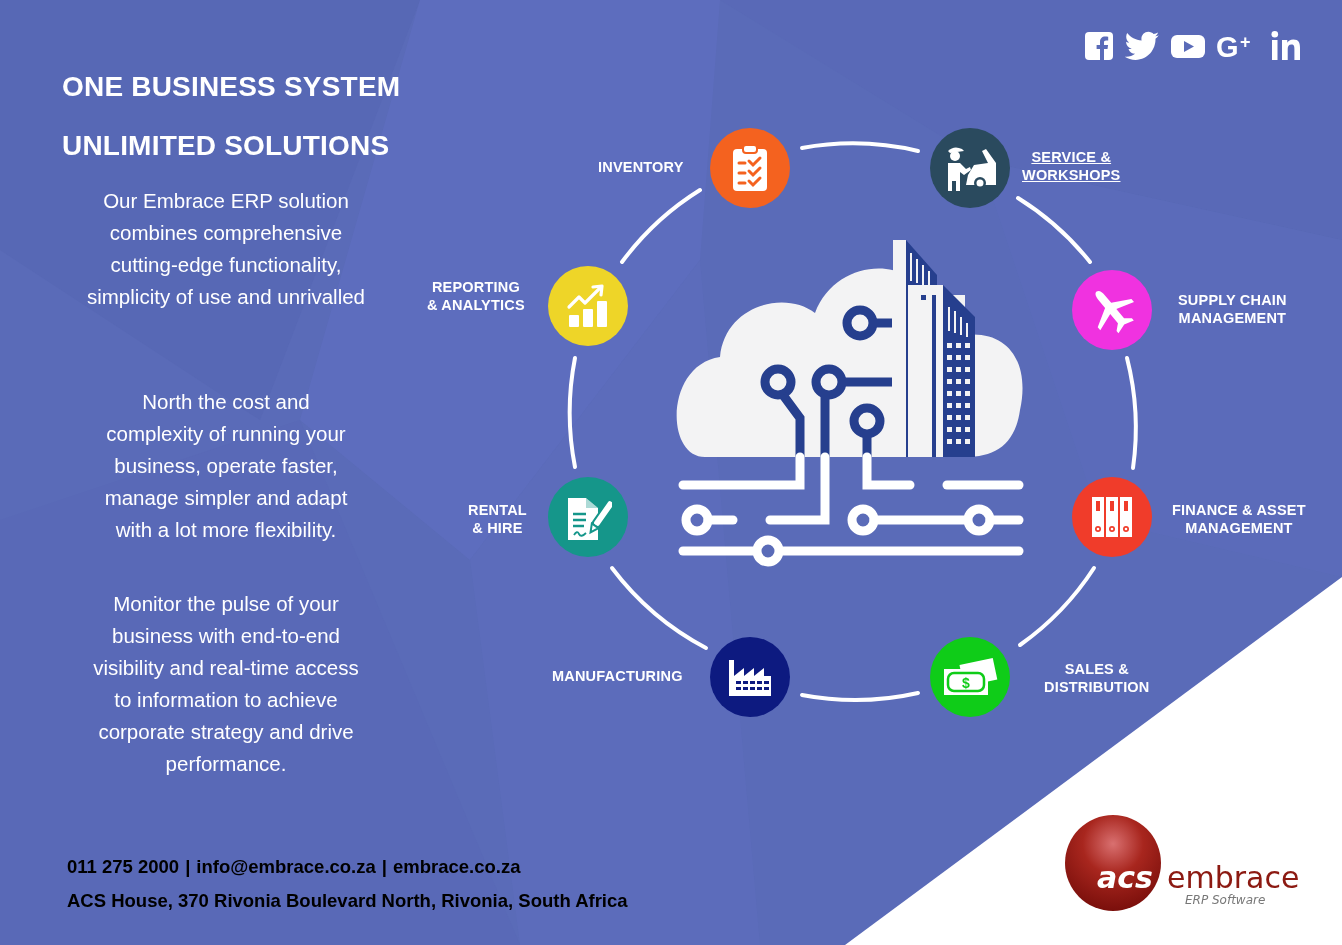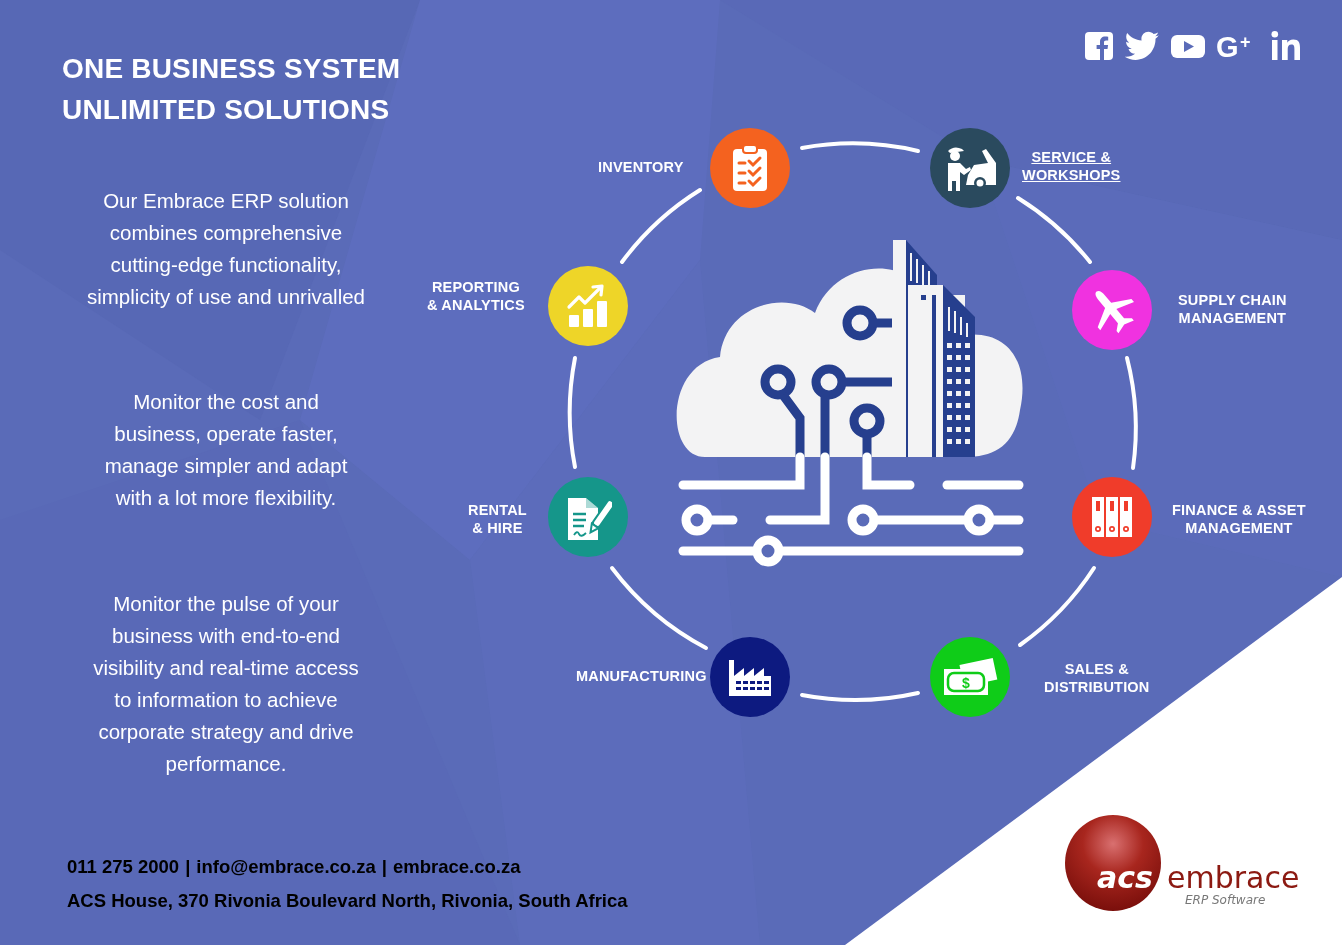--- a/index.html
+++ b/index.html
@@ -6,21 +6,21 @@
   body {
     width: 1342px; height: 945px; overflow: hidden; position: relative;
     font-family: "Liberation Sans", "DejaVu Sans", sans-serif;
     background: #5a6bb8;
   }
   .bg { position: absolute; inset: 0; width: 1342px; height: 945px; }
   .headline {
     position: absolute; left: 62px; top: 48px; color: #fff;
     font-weight: bold; font-size: 28px; line-height: 41px; letter-spacing: 0.2px;
   }
-  .headline div { white-space: nowrap; }
+  .headline div { white-space: nowrap; margin-top: 18px; }
   .para {
     position: absolute; left: 66px; color: #fff; font-size: 20.5px; line-height: 32px;
     width: 320px;
     text-align: center;
   }
   .para div { white-space: nowrap; }
   .contact {
     position: absolute; left: 67px; top: 850px; color: #000000; font-weight: bold;
     font-size: 18.5px; line-height: 34px;
   }
@@ -89,21 +89,22 @@
   </span>
 </div>
 
 <div class="para" style="top:185px;">
   <div>Our Embrace ERP solution</div>
   <div>combines comprehensive</div>
   <div>cutting-edge functionality,</div>
   <div>simplicity of use and unrivalled</div>
 </div>
 <div class="para" style="top:386px;">
-  <div>Monitor the cost and</div>
+  <div>North the cost and</div>
+  <div>complexity of running your</div>
   <div>business, operate faster,</div>
   <div>manage simpler and adapt</div>
   <div>with a lot more flexibility.</div>
 </div>
 <div class="para" style="top:588px;">
   <div>Monitor the pulse of your</div>
   <div>business with end-to-end</div>
   <div>visibility and real-time access</div>
   <div>to information to achieve</div>
   <div>corporate strategy and drive</div>
@@ -291,21 +292,21 @@
     <rect x="4" y="14" width="44" height="26" fill="#fff"></rect>
     <rect x="8" y="18" width="36" height="18" rx="6" fill="none" stroke="#0fcc18" stroke-width="2.5"></rect>
     <text x="26" y="33" text-anchor="middle" font-family="Liberation Sans, sans-serif" font-weight="bold" font-size="14" fill="#0fcc18">$</text>
   </svg>
 </div>
 <div class="node-label" style="left:1027px; top:660px;margin-left:17px;">
   <div>SALES &amp;</div>
   <div>DISTRIBUTION</div>
 </div>
 
-<div class="node-label" style="left:576px; top:667px;text-align:center;">
+<div class="node-label" style="left:552px; top:667px;text-align:center;">
   <div>MANUFACTURING</div>
 </div>
 <div class="node" style="left:710px; top:637px; background:#0d1a80;">
   <svg width="46" height="42" viewBox="0 0 46 42">
     <path d="M 2 40 L 2 4 L 7 4 L 7 20 L 17 12 L 17 20 L 27 12 L 27 20 L 37 12 L 37 20 L 44 20 L 44 40 Z" fill="#fff"></path>
     <g fill="#0d1a80">
       <rect x="9" y="25" width="5" height="3"></rect>
         <rect x="16" y="25" width="5" height="3"></rect>
         <rect x="23" y="25" width="5" height="3"></rect>
         <rect x="30" y="25" width="5" height="3"></rect>

